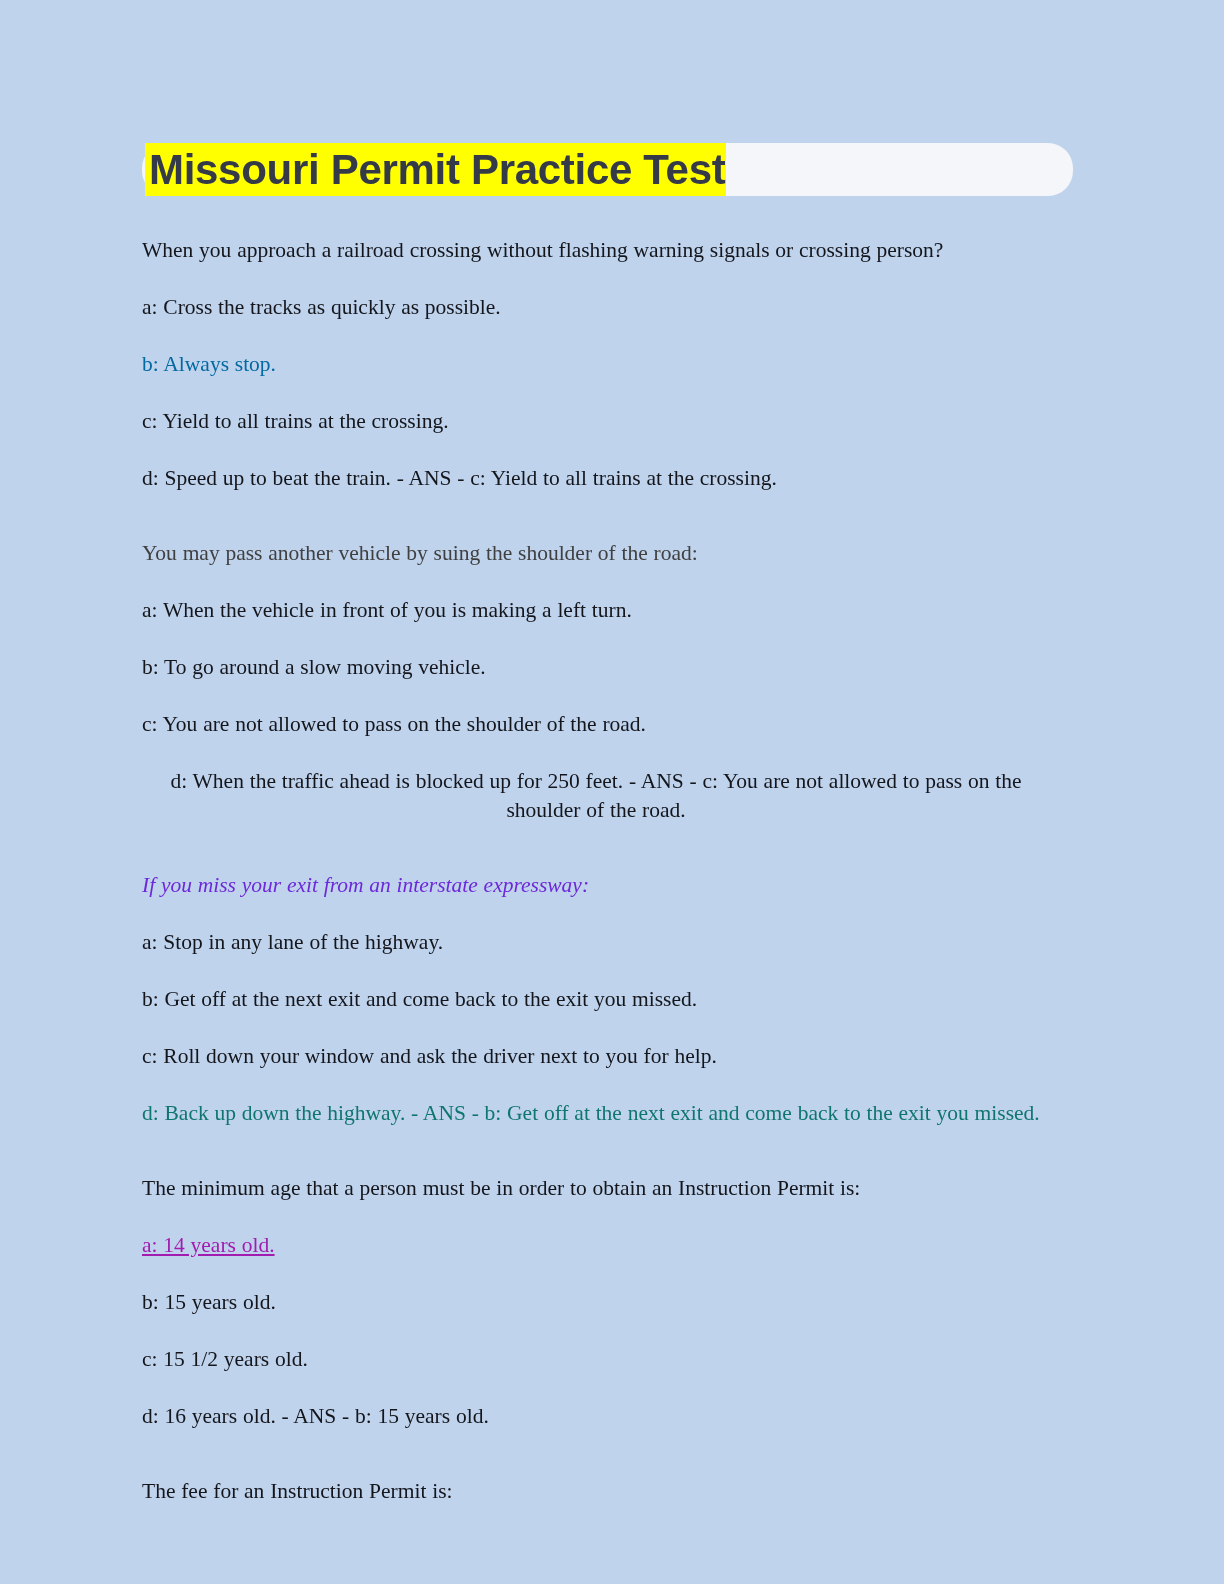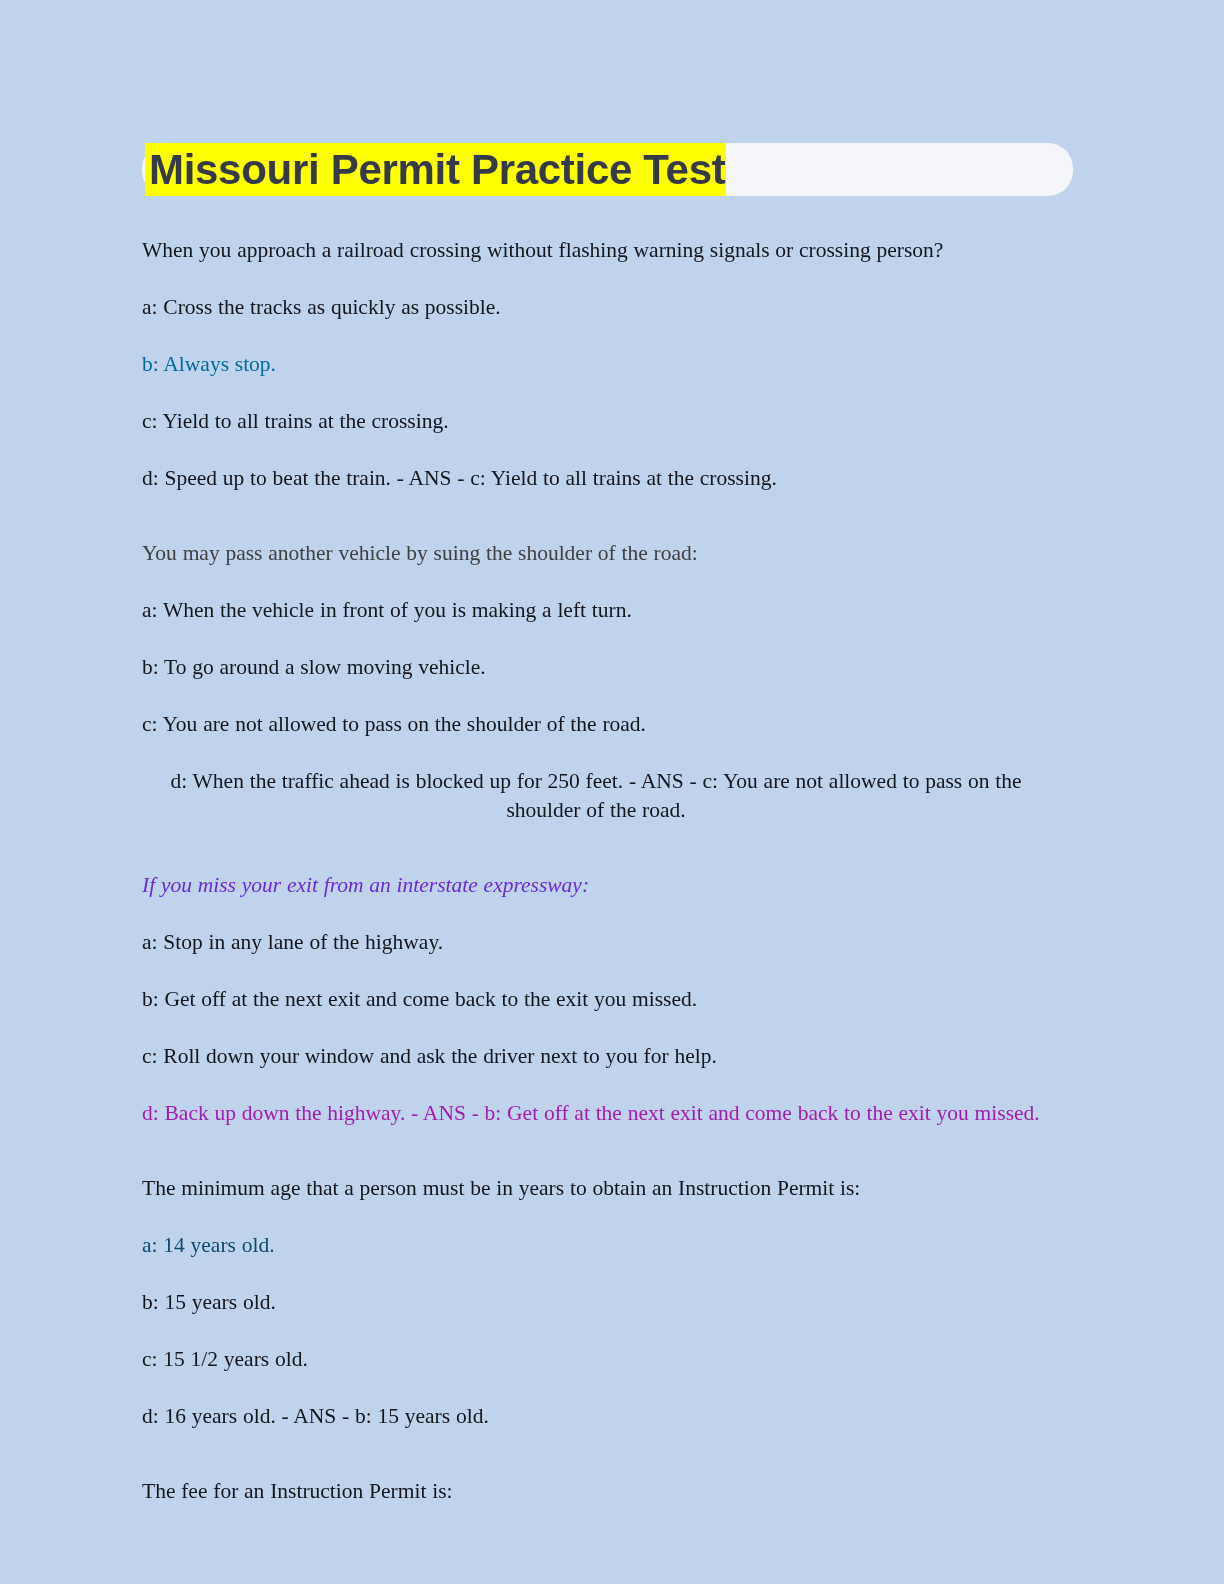--- a/index.html
+++ b/index.html
@@ -109,25 +109,25 @@
         <p class="line" style="color: rgb(20, 22, 28);">a: When the vehicle in front of you is making a left turn.</p>
         <p class="line" style="color: rgb(20, 22, 28);">b: To go around a slow moving vehicle.</p>
         <p class="line" style="color: rgb(20, 22, 28);">c: You are not allowed to pass on the shoulder of the road.</p>
         <p class="line" style="color: rgb(20, 22, 28); text-align: center;">d: When the traffic ahead is blocked up for 250 feet. - ANS - c: You are not allowed to pass on the shoulder of the road.</p>
       </div>
       <div class="qblock">
         <p class="line prompt" style="color: #6d28d9; font-style: italic;">If you miss your exit from an interstate expressway:</p>
         <p class="line" style="color: rgb(20, 22, 28);">a: Stop in any lane of the highway.</p>
         <p class="line" style="color: rgb(20, 22, 28);">b: Get off at the next exit and come back to the exit you missed.</p>
         <p class="line" style="color: rgb(20, 22, 28);">c: Roll down your window and ask the driver next to you for help.</p>
-        <p class="line" style="color: #a21caf;">d: Back up down the highway. - ANS - b: Get off at the next exit and come back to the exit you missed.</p>
+        <p class="line" style="color: #0f766e;">d: Back up down the highway. - ANS - b: Get off at the next exit and come back to the exit you missed.</p>
       </div>
       <div class="qblock">
-        <p class="line prompt" style="color: rgb(20, 22, 28);">The minimum age that a person must be in years to obtain an Instruction Permit is:</p>
-        <p class="line" style="color: #0c4a6e;">a: 14 years old.</p>
+        <p class="line prompt" style="color: rgb(20, 22, 28);">The minimum age that a person must be in order to obtain an Instruction Permit is:</p>
+        <p class="line" style="color: #a21caf; text-decoration: underline;">a: 14 years old.</p>
         <p class="line" style="color: rgb(20, 22, 28);">b: 15 years old.</p>
         <p class="line" style="color: rgb(20, 22, 28);">c: 15 1/2 years old.</p>
         <p class="line" style="color: rgb(20, 22, 28);">d: 16 years old. - ANS - b: 15 years old.</p>
       </div>
       <div class="qblock">
         <p class="line prompt" style="color: rgb(20, 22, 28);">The fee for an Instruction Permit is:</p>
       </div>
     </div>
 
 </div>

